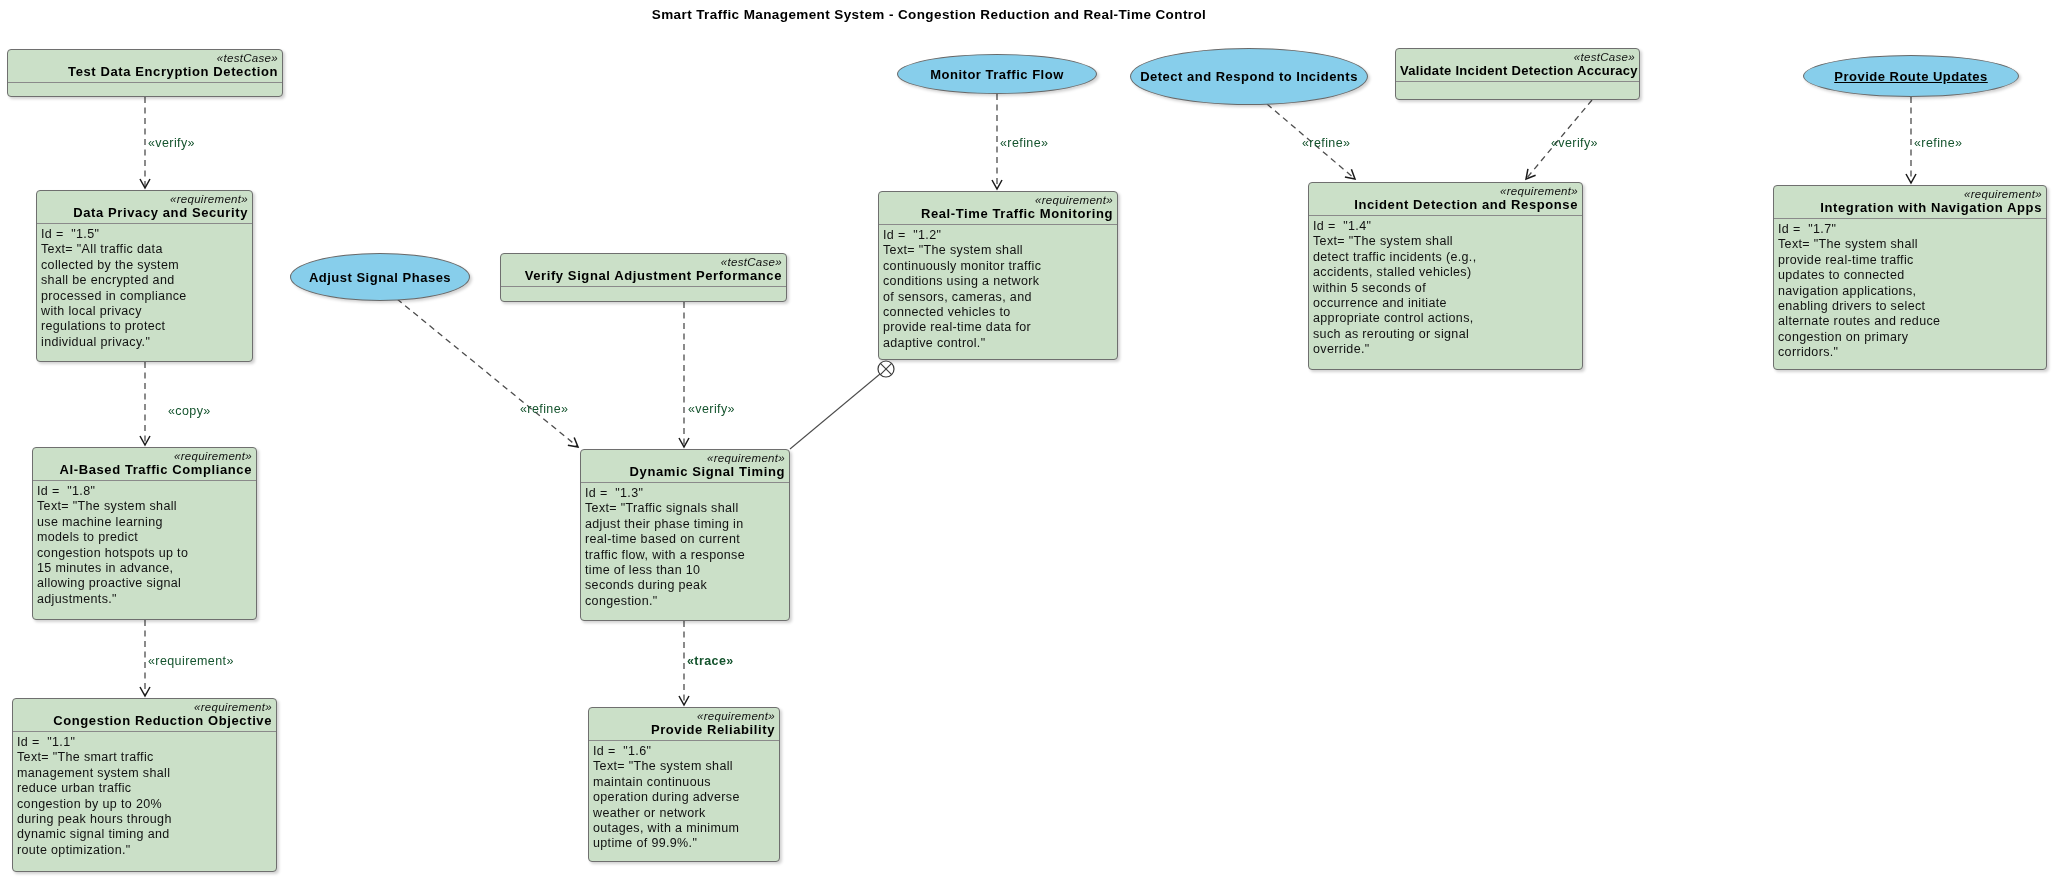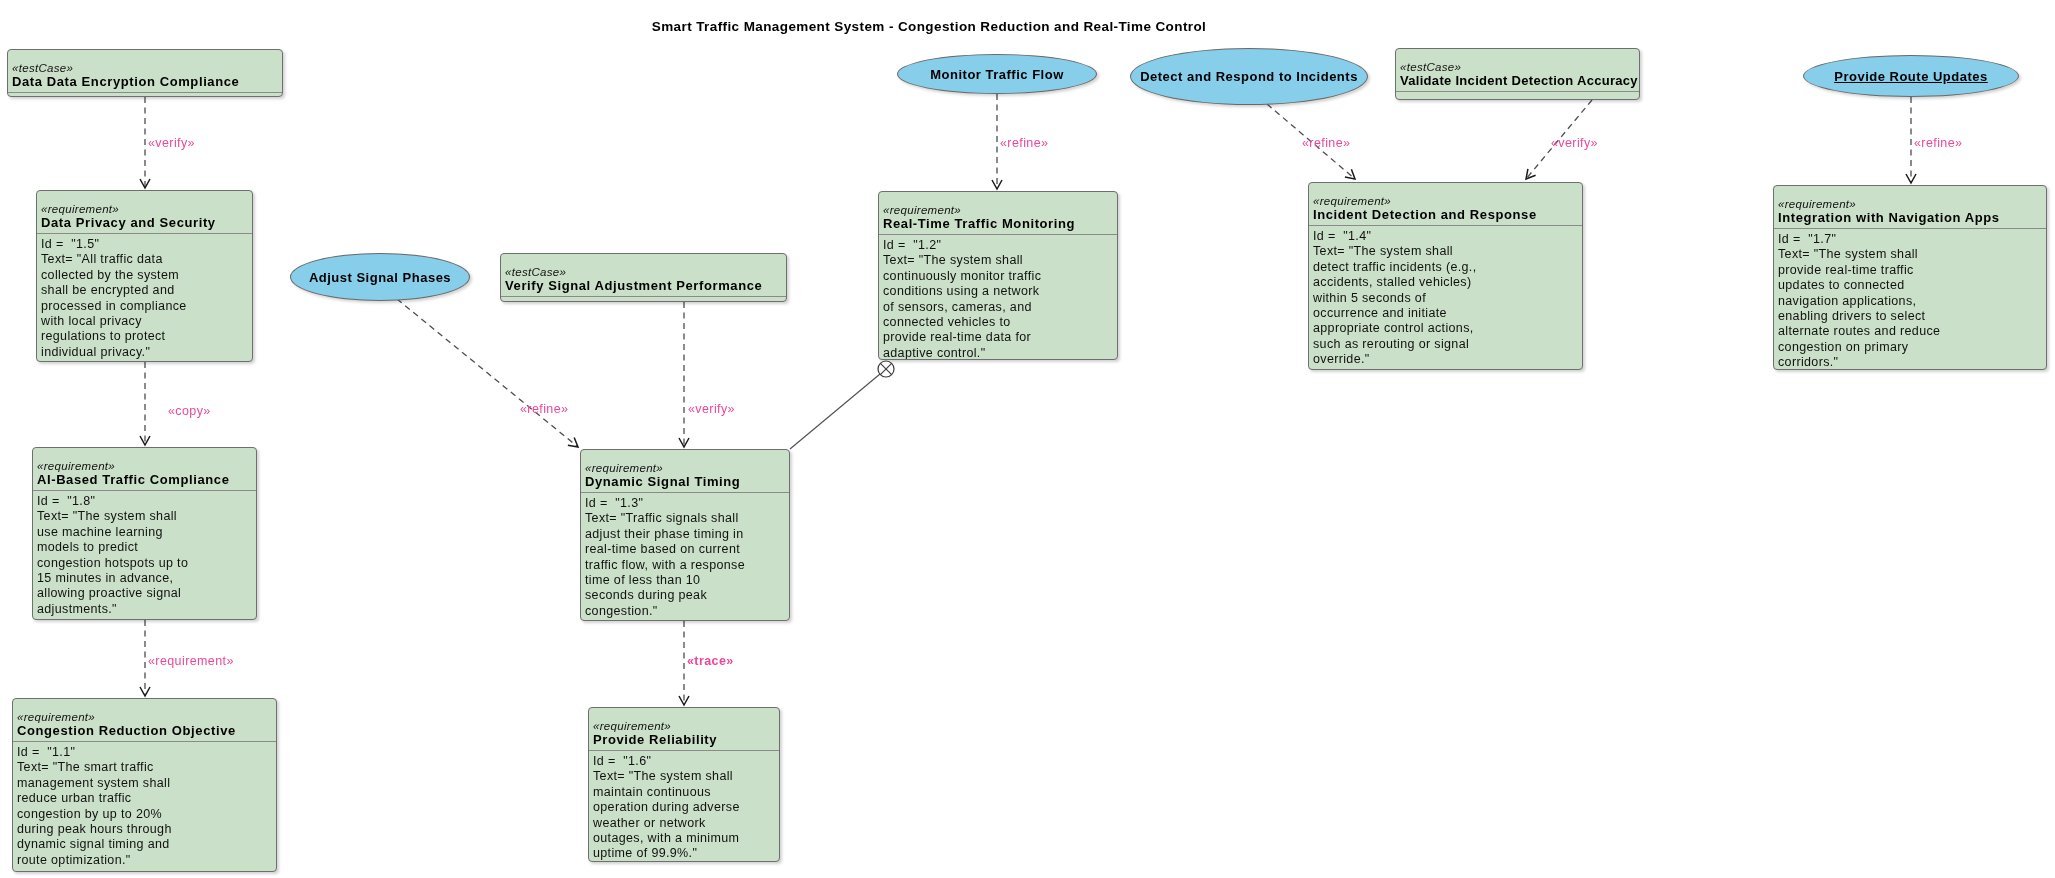--- a/index.html
+++ b/index.html
@@ -1,34 +1,34 @@
 <!DOCTYPE html>
 <html><head>
 <meta charset="utf-8">
 <style>
   html,body{margin:0;padding:0;background:#fff;}
   .canvas{position:relative;width:2055px;height:878px;background:#ffffff;overflow:hidden;
           font-family:"Liberation Sans",sans-serif;}
-  .title{position:absolute;left:929px;top:19px;transform:translateX(-50%);
+  .title{position:absolute;left:929px;top:7px;transform:translateX(-50%);
          font-weight:bold;font-size:13.5px;letter-spacing:.4px;white-space:nowrap;color:#000;z-index:3;}
   .node{position:absolute;background:#cbe0c8;border:1px solid #6f6f6f;border-radius:4px;
         box-shadow:2px 2px 3px rgba(0,0,0,.18);z-index:2;box-sizing:border-box;
         display:flex;flex-direction:column;}
-  .hdr{border-bottom:1px solid #8a8a8a;padding:12px 4px 3px;text-align:left;}
+  .hdr{border-bottom:1px solid #8a8a8a;padding:2px 4px 3px;text-align:right;}
   .tc .hdr{border-bottom:1px solid #8a8a8a;}
   .st{font-style:italic;font-size:11.5px;letter-spacing:.3px;color:#111;}
   .nm{font-weight:bold;font-size:13px;letter-spacing:.6px;white-space:nowrap;color:#000;}
   .bd{padding:3px 4px;font-size:12.5px;line-height:15.4px;letter-spacing:.35px;
       white-space:pre-wrap;color:#111;overflow:hidden;text-align:left;}
   .tc-empty{flex:1;}
   .uc{position:absolute;background:#87ceeb;border:1px solid #696969;border-radius:50%;
       display:flex;align-items:center;justify-content:center;
       box-shadow:2px 2px 3px rgba(0,0,0,.18);z-index:2;box-sizing:border-box;}
   .uc span{font-weight:bold;font-size:13px;letter-spacing:.5px;white-space:nowrap;color:#000;}
-  .elabel{position:absolute;font-size:12.5px;letter-spacing:.4px;color:#ec4899;z-index:3;white-space:nowrap;}
+  .elabel{position:absolute;font-size:12.5px;letter-spacing:.4px;color:#14532d;z-index:3;white-space:nowrap;}
   svg.wires{position:absolute;left:0;top:0;z-index:1;}
   svg.topicon{position:absolute;z-index:4;}
   .dash{stroke:#4d4d4d;stroke-width:1.3;stroke-dasharray:6 4.5;fill:none;}
   .solid{stroke:#4d4d4d;stroke-width:1.1;fill:none;}
 </style>
 </head>
 <body>
 
 <div class="canvas">
 
@@ -55,21 +55,21 @@
     <circle cx="11" cy="11" r="8" fill="#ffffff" stroke="#3a3a3a" stroke-width="1.2"></circle>
     <line x1="5.4" y1="5.4" x2="16.6" y2="16.6" stroke="#3a3a3a" stroke-width="1.1"></line>
     <line x1="5.4" y1="16.6" x2="16.6" y2="5.4" stroke="#3a3a3a" stroke-width="1.1"></line>
   </svg>
 
   <div class="title">Smart Traffic Management System - Congestion Reduction and Real-Time Control</div>
 
   <div class="node tc" style="left:7px;top:49px;width:276px;height:48px;">
     <div class="hdr">
       <div class="st">«testCase»</div>
-      <div class="nm">Data Data Encryption Compliance</div>
+      <div class="nm">Test Data Encryption Detection</div>
     </div>
     <div class="tc-empty"></div>
   </div>
 
   <div class="node tc" style="left:500px;top:253px;width:287px;height:49px;">
     <div class="hdr">
       <div class="st">«testCase»</div>
       <div class="nm">Verify Signal Adjustment Performance</div>
     </div>
     <div class="tc-empty"></div>

